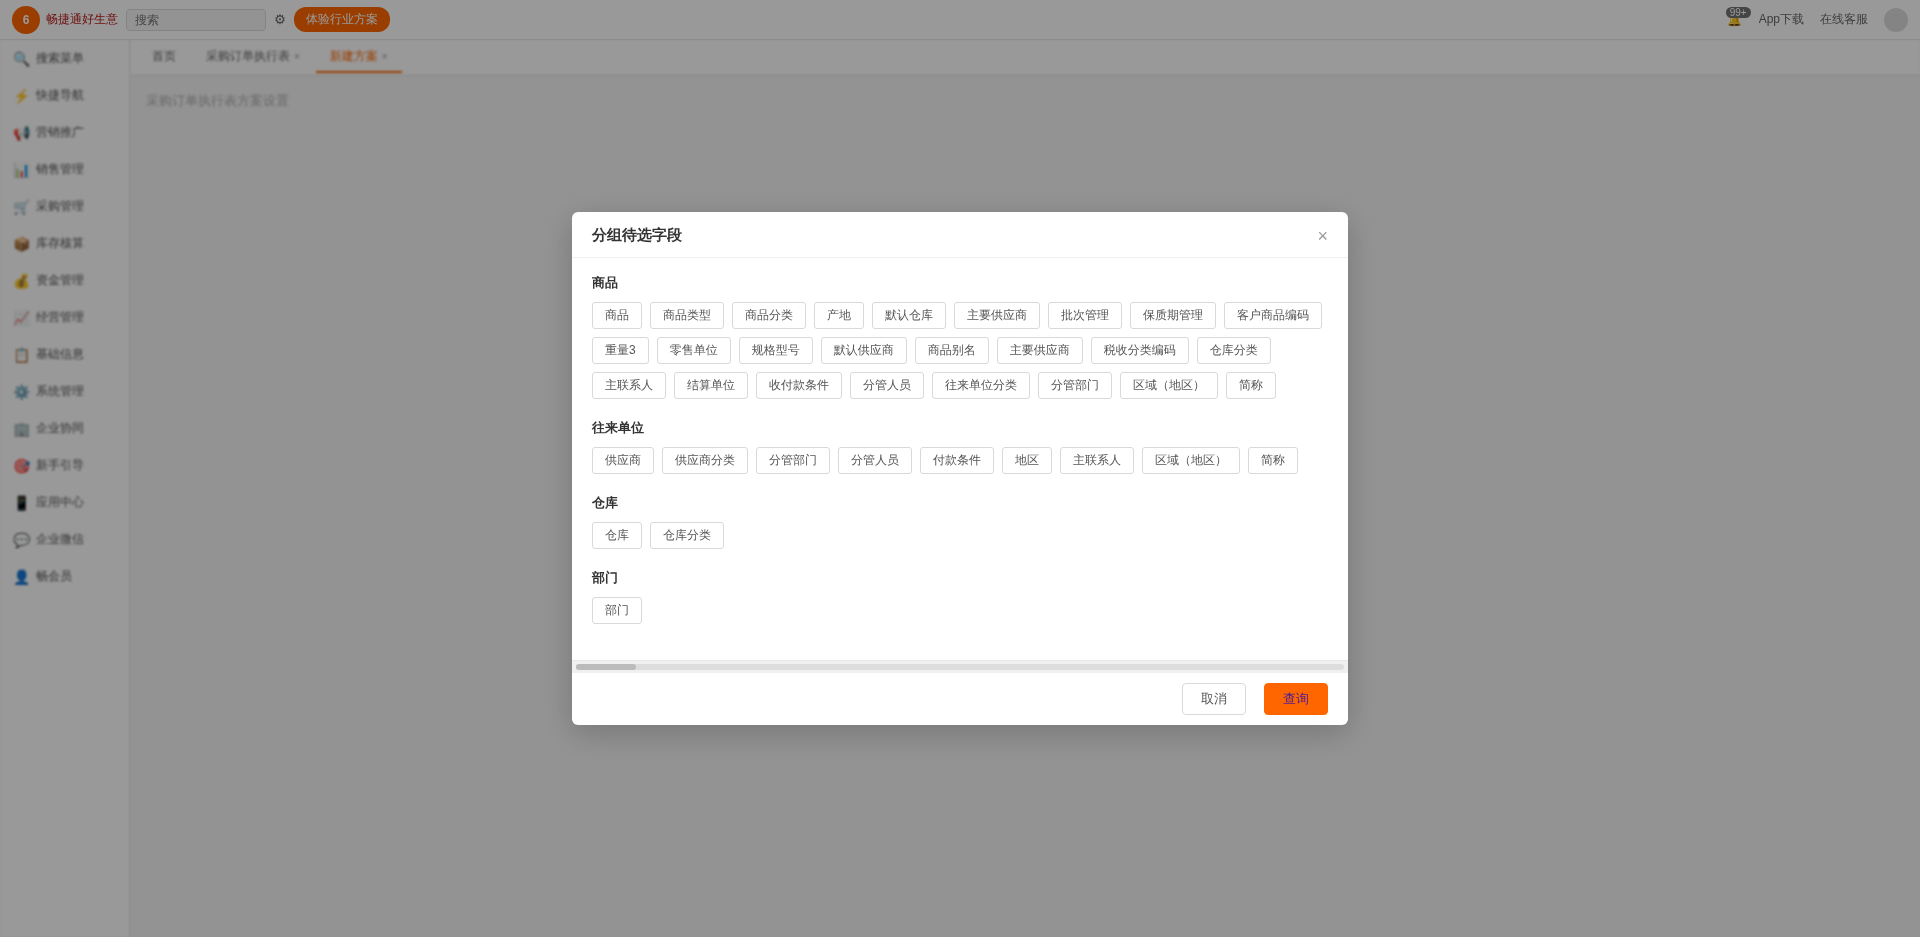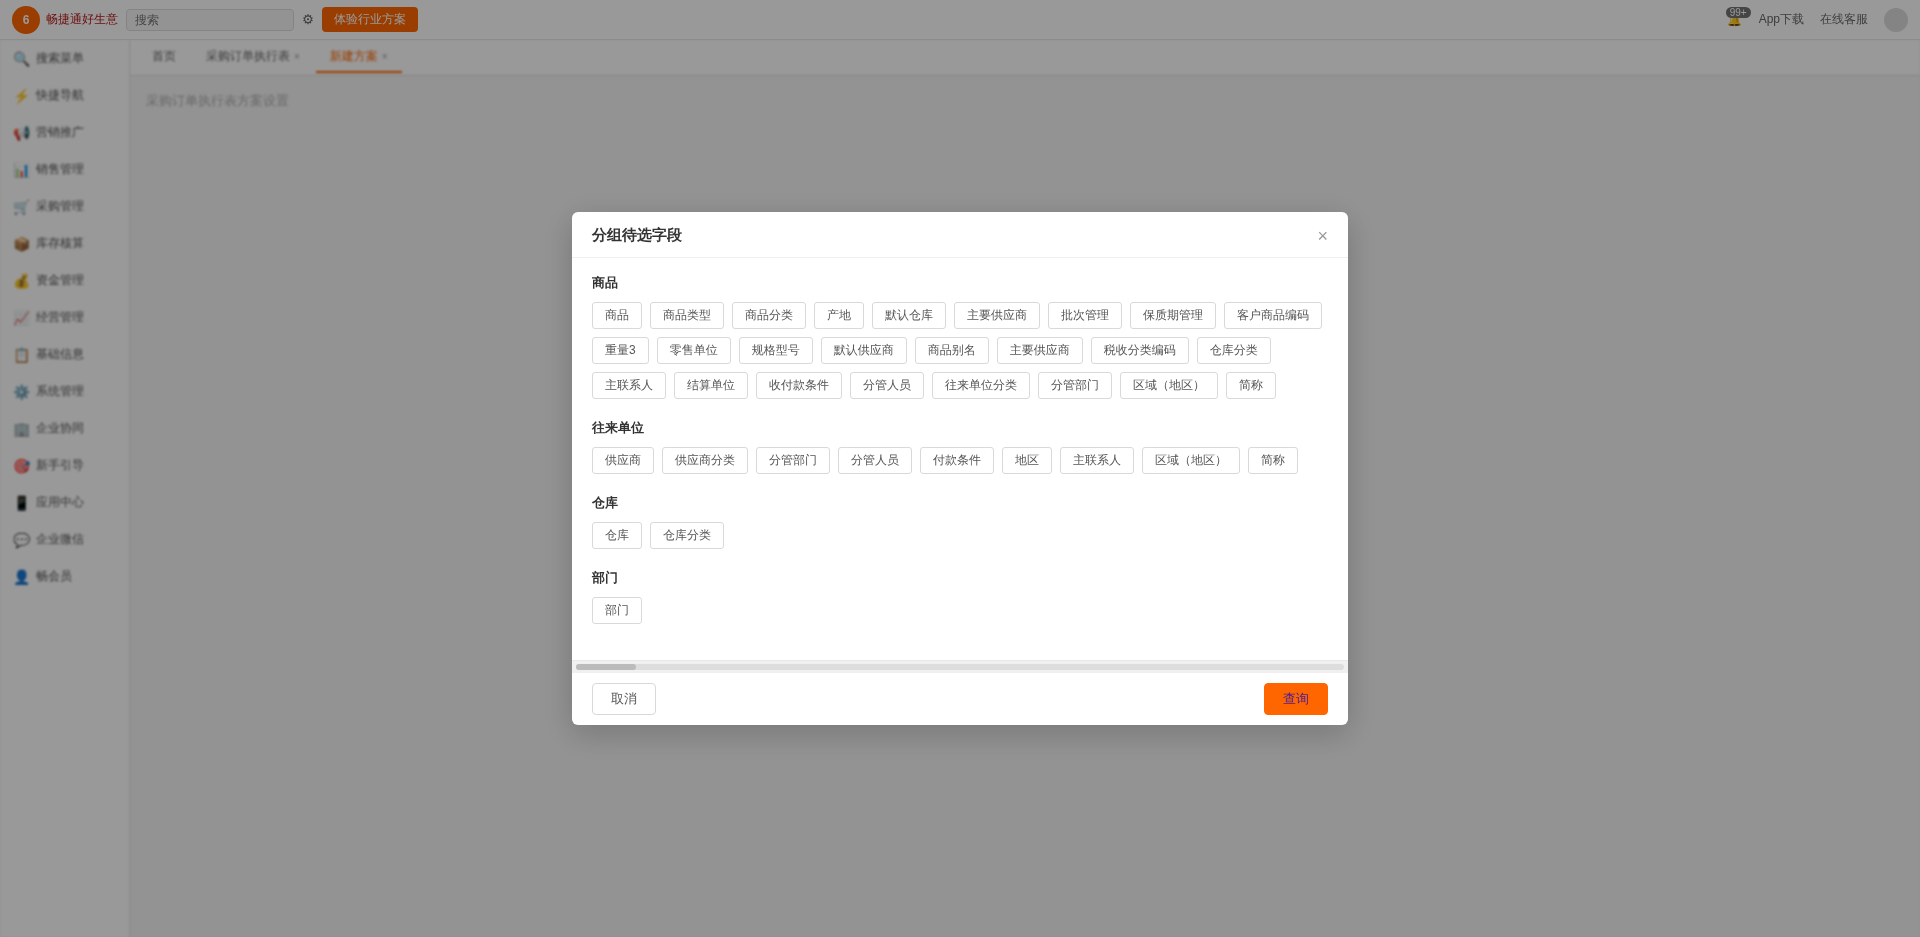--- a/index.html
+++ b/index.html
@@ -15,25 +15,25 @@
       justify-content: space-between;
       padding: 0 12px;
       position: fixed;
       top: 0; left: 0; right: 0;
       z-index: 100;
     }
     .top-header-left { display: flex; align-items: center; gap: 8px; }
     .logo-area { display: flex; align-items: center; gap: 6px; }
     .logo-icon { width: 28px; height: 28px; background: #ff6600; border-radius: 50%; display: flex; align-items: center; justify-content: center; color: #fff; font-weight: bold; font-size: 12px; }
     .logo-text { color: #b91c1c; font-size: 12px; }
-    .search-bar { background: #f5f5f5; border: 1px solid #ddd; border-radius: 4px; padding: 3px 8px; width: 168px; font-size: 12px; outline: none; }
+    .search-bar { background: #f5f5f5; border: 1px solid #ddd; border-radius: 4px; padding: 3px 8px; width: 140px; font-size: 12px; outline: none; }
     .top-header-right { display: flex; align-items: center; gap: 16px; font-size: 12px; color: #666; }
     .notification-btn { position: relative; cursor: pointer; }
     .badge { background: #737373; color: #fff; border-radius: 8px; padding: 0 4px; font-size: 10px; position: absolute; top: -6px; right: -8px; }
-    .experience-btn { background: #ff6600; color: #fff; border: none; border-radius: 4px; padding: 4px 12px; cursor: pointer; font-size: 12px; }
+    .experience-btn { background: #ff6600; color: #fff; border: none; border-radius: 12px; padding: 4px 12px; cursor: pointer; font-size: 12px; }
     .gear-btn { background: none; border: none; cursor: pointer; color: #666; }
 
     
     .sidebar {
       width: 130px;
       background: #fff;
       position: fixed;
       top: 40px; left: 0; bottom: 0;
       overflow-y: auto;
       border-right: 1px solid #e8e8e8;
@@ -154,22 +154,22 @@
       font-size: 12px;
       color: #555;
       cursor: pointer;
       background: #fff;
       white-space: nowrap;
     }
 
     
     .dialog-footer {
       display: flex;
-      justify-content: space-between;
-      gap: 4px;
+      justify-content: flex-end;
+      gap: 18px;
       padding: 10px 20px;
       border-top: 1px solid #f0f0f0;
       flex-shrink: 0;
     }
     .btn-cancel {
       background: #fff;
       border: 1px solid #d9d9d9;
       border-radius: 4px;
       padding: 6px 18px;
       font-size: 13px;

